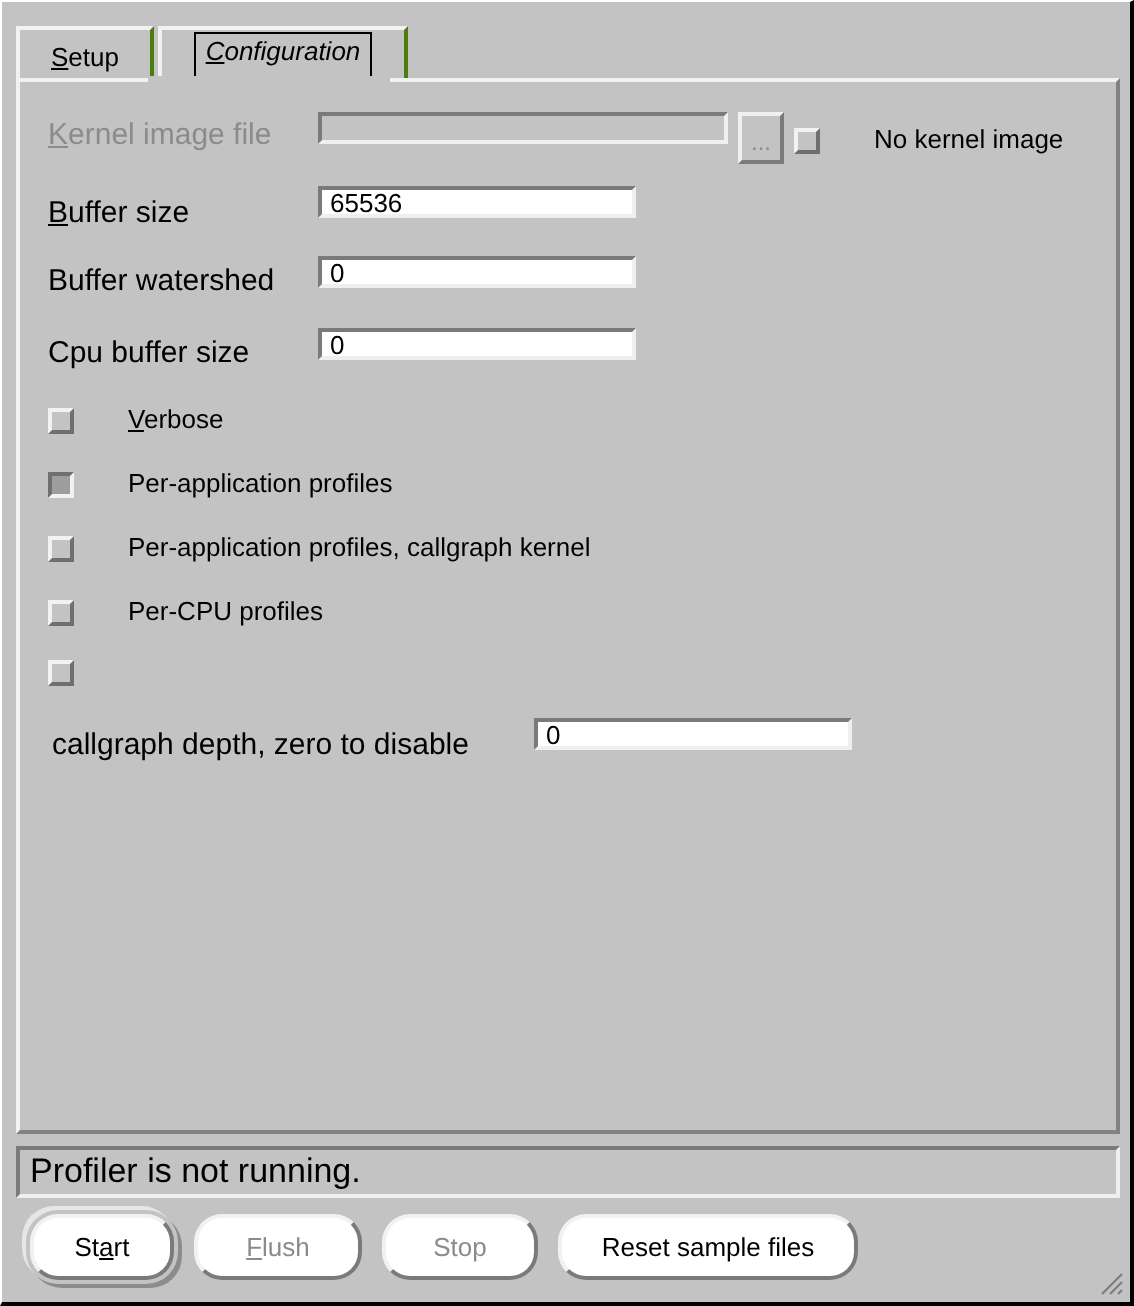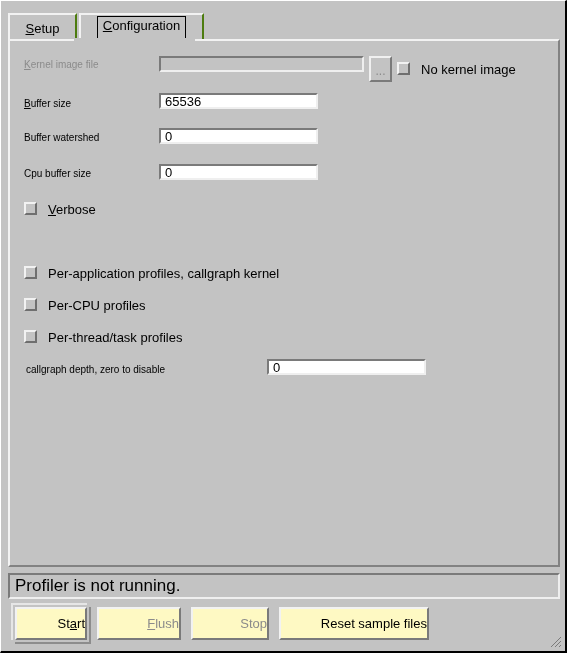--- a/index.html
+++ b/index.html
@@ -62,20 +62,21 @@
     cursor: default;
     white-space: nowrap;
   }
   #tab-setup { left: 0; width: 69px; }
   #tab-config { left: 71px; width: 125px; }
   #tab-rest   { left: 196px; width: 356px; border-left: none; border-right: none; border-top: none; background: transparent; }
   .tab.active .focusbox {
     border: 1px solid #000000;
     padding: 1px 5px 7px 5px;
     line-height: 15px;
+    font-style: italic;
   }
   .tab .lbl { padding: 0 6px; }
   .uline { text-decoration: underline; }
 
   
   #panel {
     position: absolute;
     left: 7px; top: 38px;
     width: 552px; height: 528px;
     box-sizing: border-box;
@@ -94,21 +95,21 @@
     z-index: 5;
   }
 
   
   .row {
     position: absolute;
     display: flex;
     align-items: center;
   }
   .flabel {
-    font-size: 10px;
+    font-size: 15px;
     color: #000000;
     white-space: nowrap;
   }
   .flabel.disabled { color: #8b8b8b; }
 
   .tfield {
     box-sizing: border-box;
     background: #ffffff;
     border-top: 2px solid #7a7a7a;
     border-left: 2px solid #7a7a7a;
@@ -140,22 +141,23 @@
     align-items: flex-end;
     justify-content: center;
     padding-bottom: 2px;
     cursor: default;
   }
 
   
   .cbrow {
     position: absolute;
     display: flex;
-    align-items: flex-start;
+    align-items: flex-end;
     cursor: default;
+    gap: 16px;
   }
   .cbox {
     width: 13px; height: 13px;
     box-sizing: border-box;
     margin-right: 11px;
     flex: 0 0 auto;
   }
   .cbox.off {
     background: #c3c3c3;
     border-top: 2px solid #f2f2f2;
@@ -188,31 +190,32 @@
     padding-left: 5px;
     font-size: 17px;
   }
 
   
   .btn {
     position: absolute;
     top: 606px;
     height: 33px;
     box-sizing: border-box;
-    background: #fef9c3;
+    background: #ffffff;
     border-top: 2px solid #f2f2f2;
     border-left: 2px solid #f2f2f2;
     border-right: 2px solid #7a7a7a;
     border-bottom: 2px solid #7a7a7a;
     display: flex;
     align-items: center;
-    justify-content: flex-end;
+    justify-content: center;
     font-size: 13px;
     cursor: default;
     white-space: nowrap;
+    border-radius: 14px;
   }
   .btn.disabled { color: #8b8b8b; }
   .btn.defaulted {
     box-shadow: 0 0 0 2px #c3c3c3, 2px 2px 0 2px #8c8c8c, -2px -2px 0 2px #e6e6e6;
   }
 
   
   #grip {
     position: absolute;
     right: 3px; bottom: 3px;
@@ -263,34 +266,37 @@
   <div class="row" style="left:23px; top:167px;">
     <span class="flabel">Cpu buffer size</span>
   </div>
   <div class="tfield" style="position:absolute; left:158px; top:163px; width:159px;">0</div>
 
   <div class="cbrow" style="left:23px; top:201px;">
     <span class="cbox off"></span>
     <span class="cblabel"><span class="uline">V</span>erbose</span>
   </div>
 
+  <div class="cbrow" style="left:23px; top:233px;">
+    <span class="cbox on"></span>
+    <span class="cblabel">Per-application profiles</span>
+  </div>
 
   <div class="cbrow" style="left:23px; top:265px;">
     <span class="cbox off"></span>
     <span class="cblabel">Per-application profiles, callgraph kernel</span>
   </div>
 
   <div class="cbrow" style="left:23px; top:297px;">
     <span class="cbox off"></span>
     <span class="cblabel">Per-CPU profiles</span>
   </div>
 
   <div class="cbrow" style="left:23px; top:329px;">
     <span class="cbox off"></span>
-    <span class="cblabel">Per-thread/task profiles</span>
   </div>
 
   <div class="row" style="left:25px; top:363px;">
     <span class="flabel">callgraph depth, zero to disable</span>
   </div>
   <div class="tfield" style="position:absolute; left:266px; top:358px; width:159px;">0</div>
 
   <div id="statusbar">
     <span>Profiler is not running.</span>
   </div>

